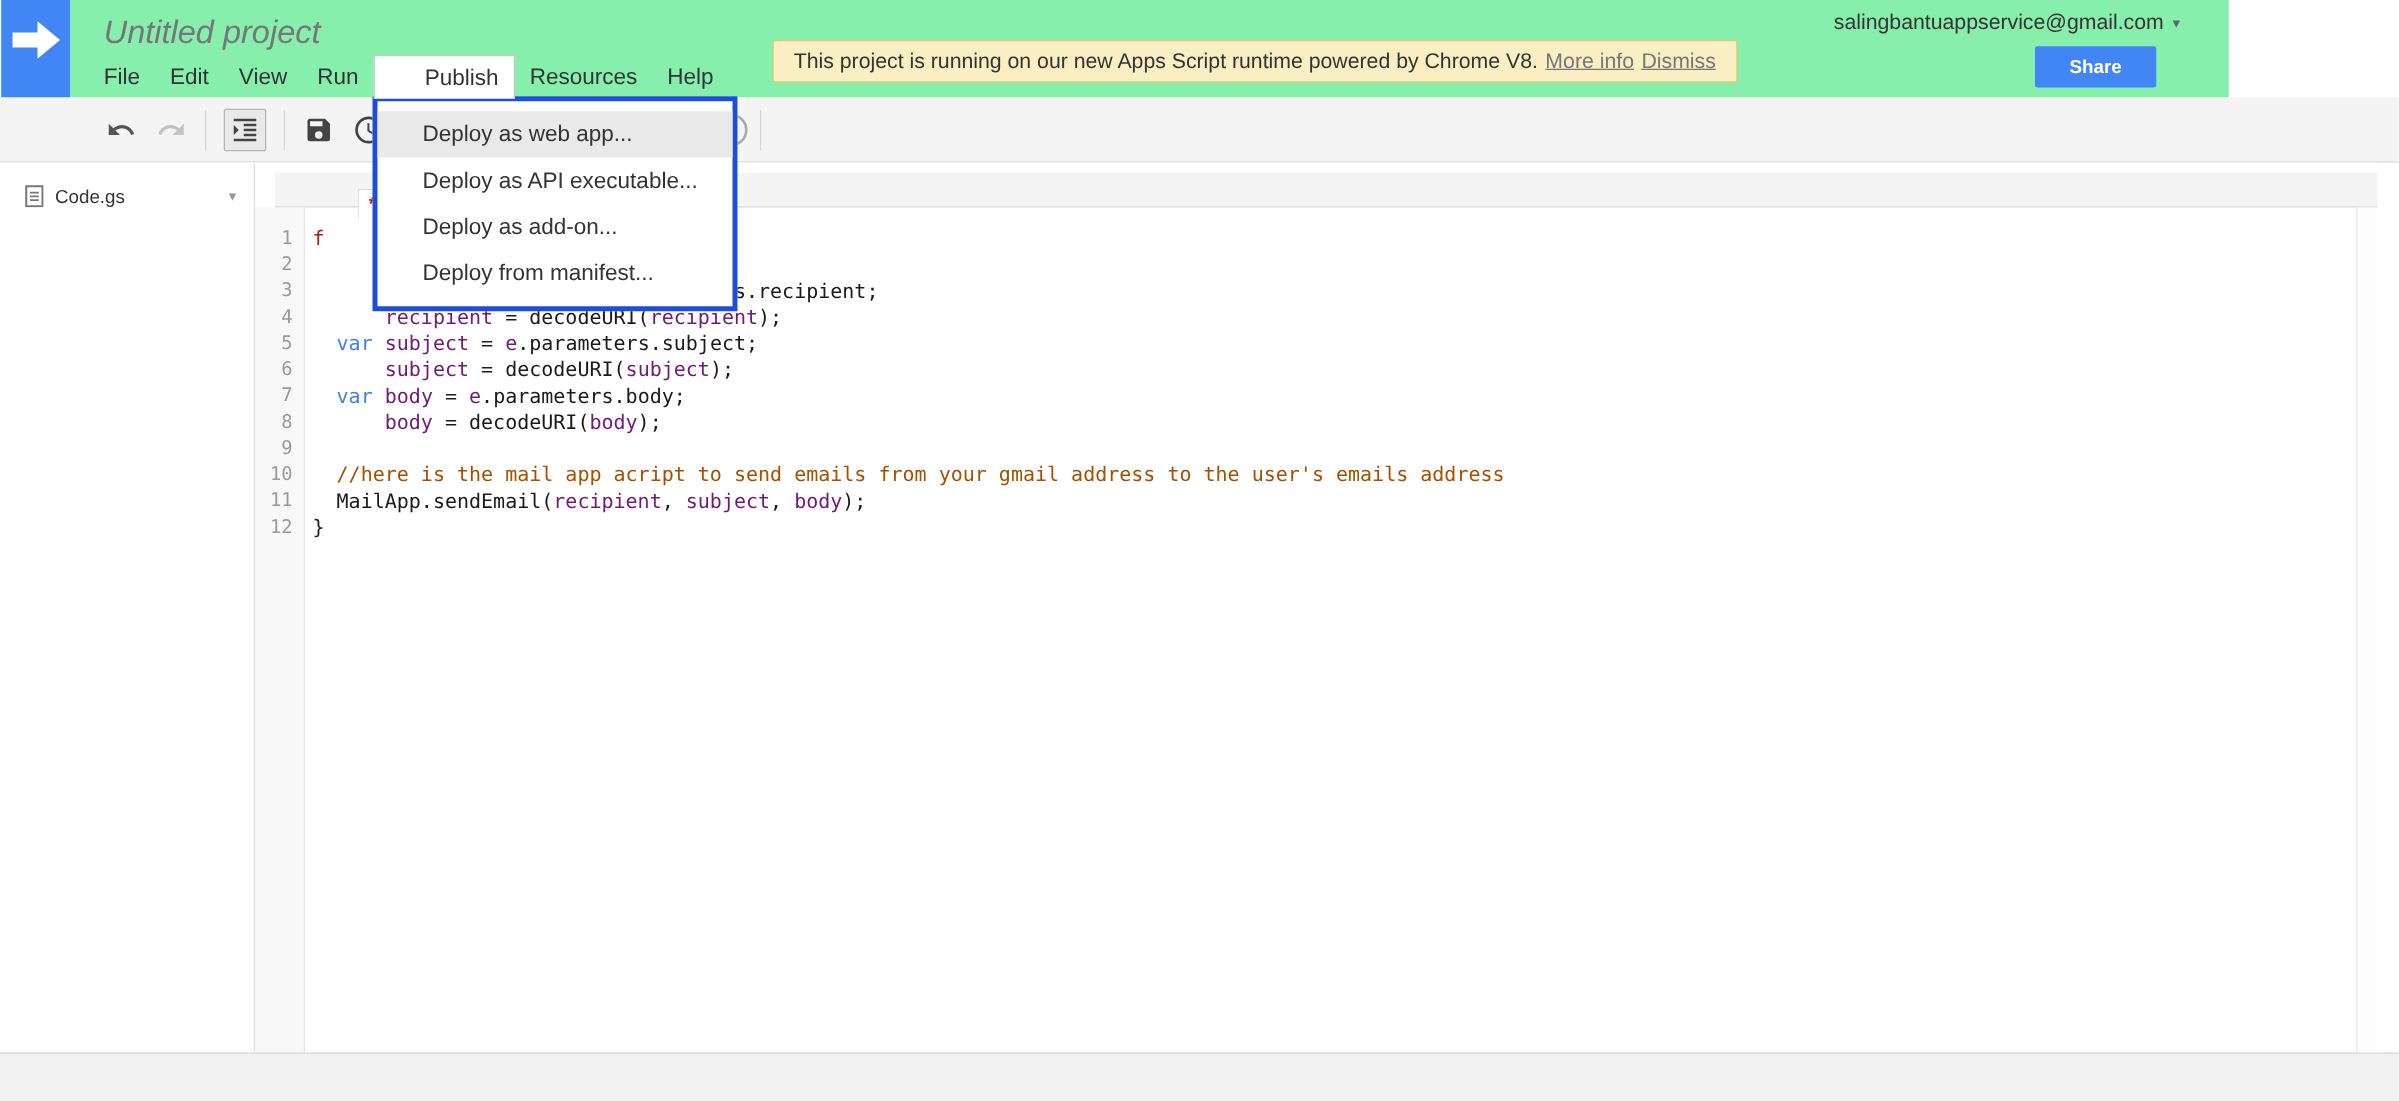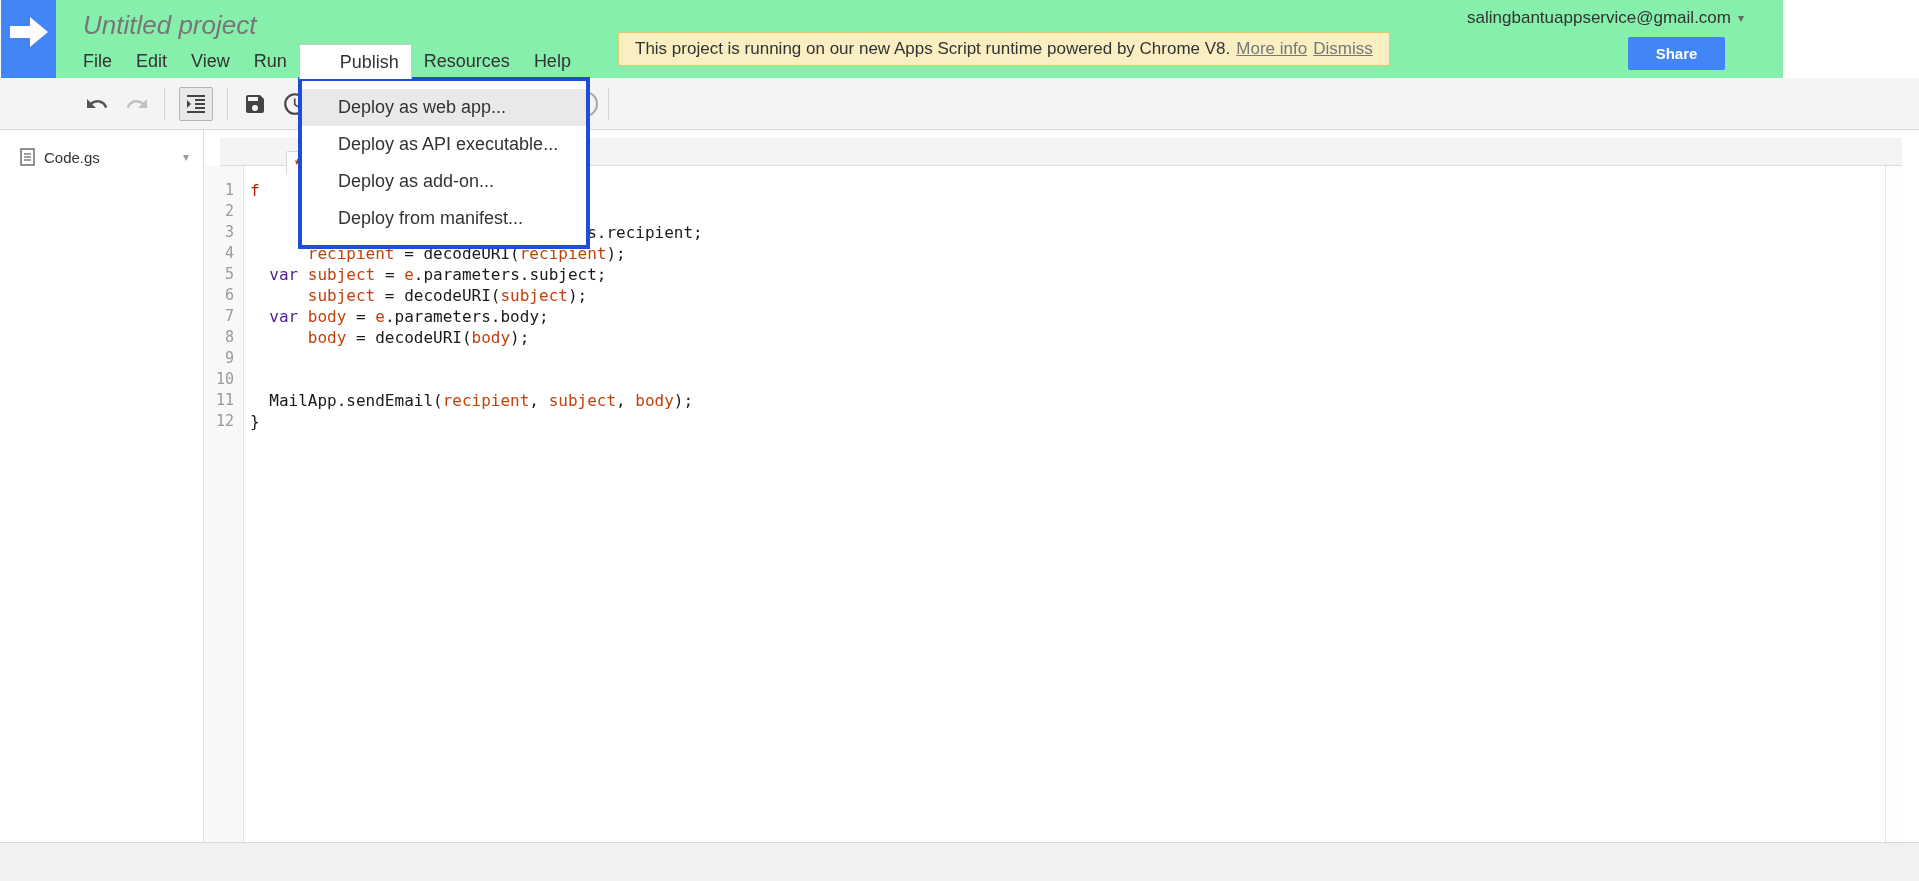--- a/index.html
+++ b/index.html
@@ -61,22 +61,22 @@
          border:1px solid #d9d9d9; border-bottom:none; border-radius:2px 2px 0 0;
          display:flex; align-items:center; padding-left:8px; gap:5px; }
   .tab-dirty { color:#cc1100; font-size:15px; font-weight:bold; }
   .tab-name { font-size:14px; color:#333; }
   .gutter { position:absolute; left:0; top:36px; bottom:0; width:40px; background:#f8f8f8;
             border-right:1px solid #e5e5e5; padding-top:14px; }
   .gutter .ln { font-family:"DejaVu Sans Mono", monospace; font-size:15px; line-height:21px;
                 color:#9a9a9a; text-align:right; padding-right:9px; }
   .code { position:absolute; left:41px; top:36px; right:17px; bottom:0; padding:14px 0 0 5px; overflow:hidden; }
   .code .cl { font-family:"DejaVu Sans Mono", monospace; font-size:16px; line-height:21px; white-space:pre; }
-  .tok-k { color:#4c1d95; }
-  .tok-v { color:#c2410c; }
+  .tok-k { color:#3b82f6; }
+  .tok-v { color:#701a75; }
   .tok-c { color:#a55000; }
   .tok-p { color:#1a1a1a; }
   .tok-r { color:#aa2211; }
   .vscroll { position:absolute; right:0; top:36px; bottom:0; width:17px; background:#fdfdfd;
              border-left:1px solid #e5e5e5; }
 
   
   .bottombar { position:absolute; left:0; top:842px; width:1919px; height:39px; background:#f1f1f1;
                border-top:1px solid #d7d7d7; }
 </style>
@@ -189,21 +189,21 @@
     <div class="code" id="code">
         <div class="cl"><span class="tok-r">f</span></div>
         <div class="cl"><span class="tok-p">                                   </span></div>
         <div class="cl"><span class="tok-p">                                   </span><span class="tok-p">s.recipient;</span></div>
         <div class="cl"><span class="tok-p">      </span><span class="tok-v">recipient</span><span class="tok-p"> = decodeURI(</span><span class="tok-v">recipient</span><span class="tok-p">);</span></div>
         <div class="cl"><span class="tok-p">  </span><span class="tok-k">var</span><span class="tok-p"> </span><span class="tok-v">subject</span><span class="tok-p"> = </span><span class="tok-v">e</span><span class="tok-p">.parameters.subject;</span></div>
         <div class="cl"><span class="tok-p">      </span><span class="tok-v">subject</span><span class="tok-p"> = decodeURI(</span><span class="tok-v">subject</span><span class="tok-p">);</span></div>
         <div class="cl"><span class="tok-p">  </span><span class="tok-k">var</span><span class="tok-p"> </span><span class="tok-v">body</span><span class="tok-p"> = </span><span class="tok-v">e</span><span class="tok-p">.parameters.body;</span></div>
         <div class="cl"><span class="tok-p">      </span><span class="tok-v">body</span><span class="tok-p"> = decodeURI(</span><span class="tok-v">body</span><span class="tok-p">);</span></div>
         <div class="cl">&nbsp;</div>
-        <div class="cl"><span class="tok-p">  </span></div>
+        <div class="cl"><span class="tok-p">  </span><span class="tok-c">//here is the mail app acript to send emails from your gmail address to the user's emails address</span></div>
         <div class="cl"><span class="tok-p">  </span><span class="tok-p">MailApp.sendEmail(</span><span class="tok-v">recipient</span><span class="tok-p">, </span><span class="tok-v">subject</span><span class="tok-p">, </span><span class="tok-v">body</span><span class="tok-p">);</span></div>
         <div class="cl"><span class="tok-p">}</span></div>
       </div>
     <div class="vscroll"></div>
   </div>
 
   <div class="bottombar"></div>
 
 </div>
 

